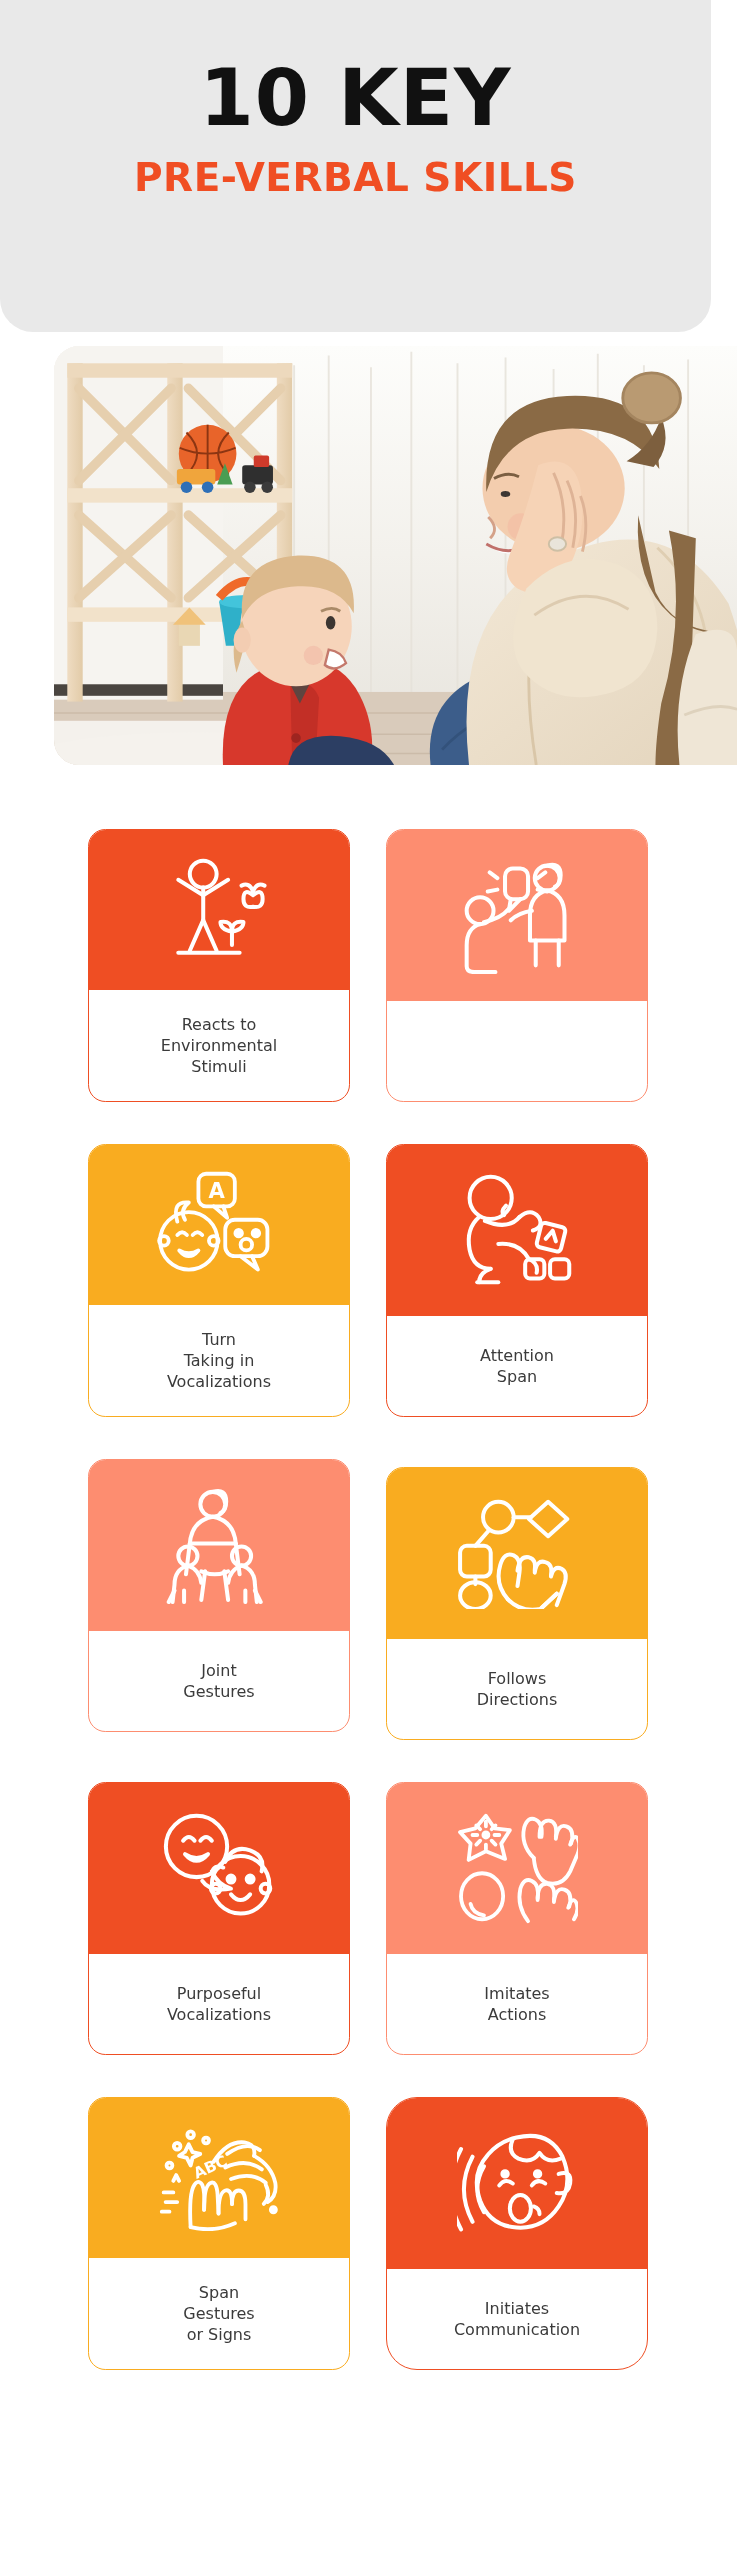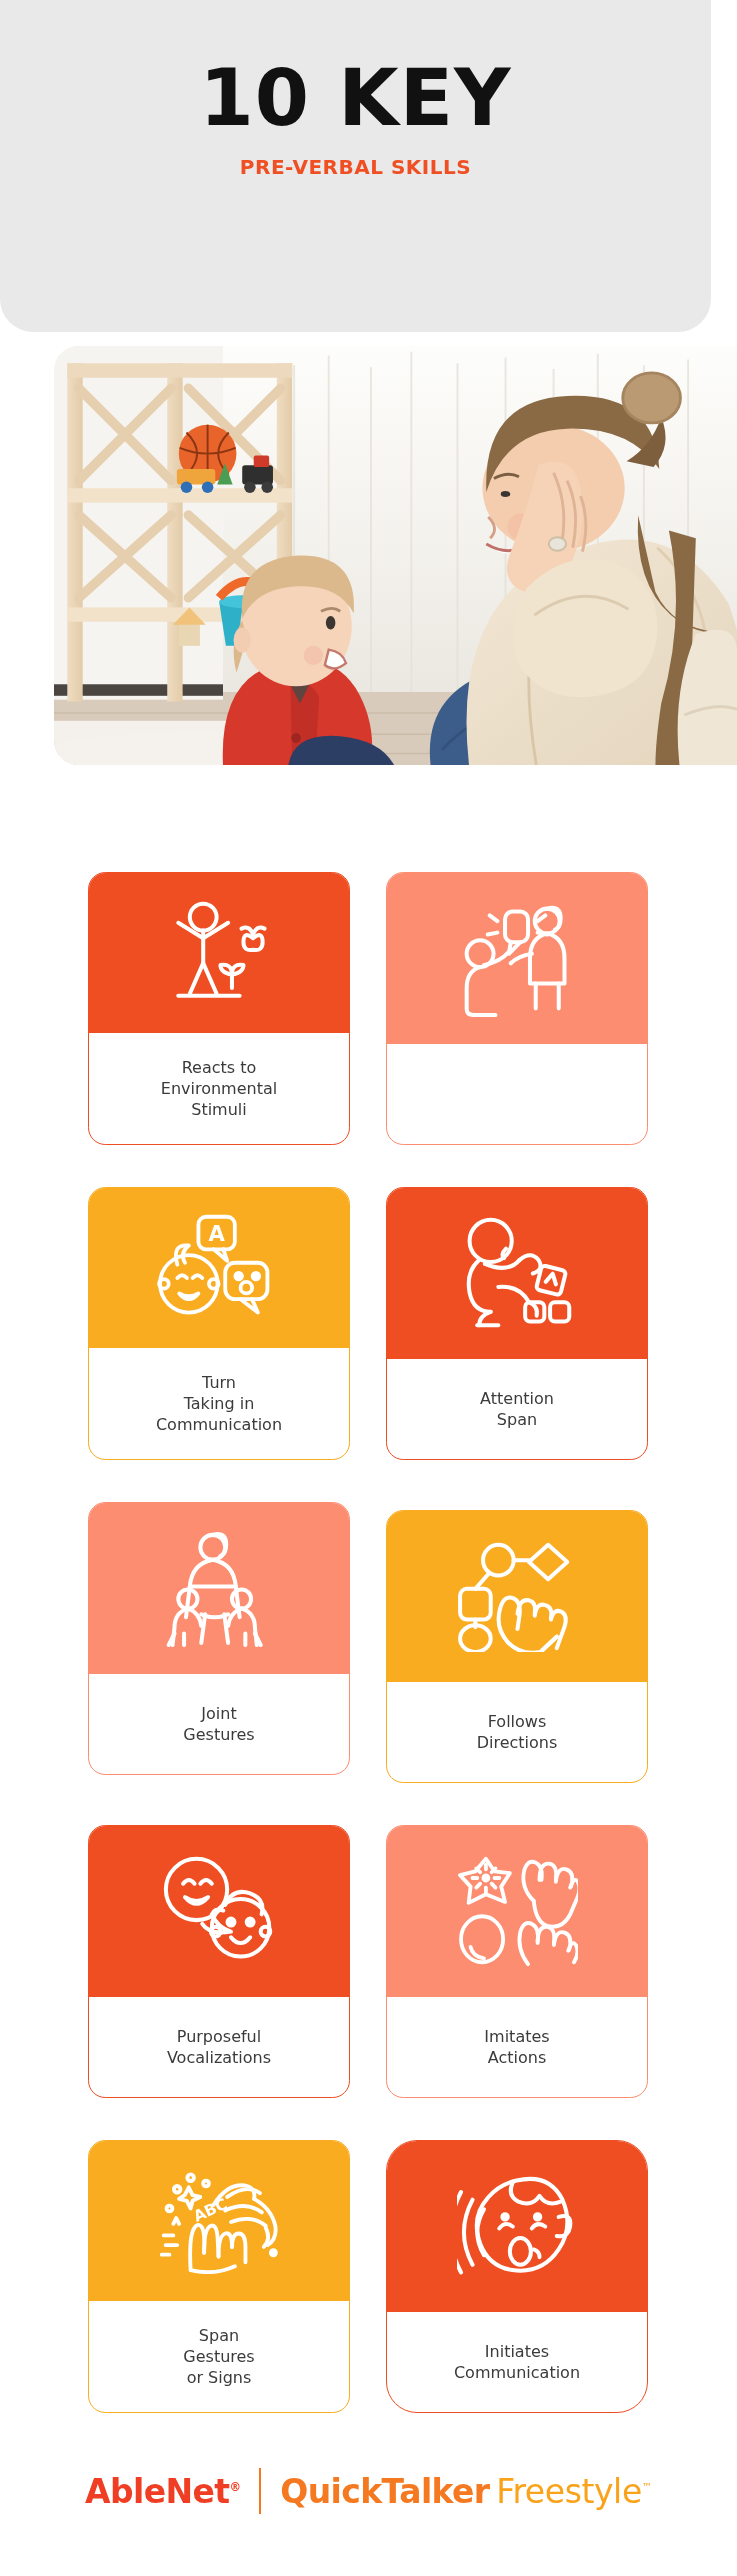--- a/index.html
+++ b/index.html
@@ -38,21 +38,21 @@
     font-size: 78px;
     letter-spacing: 1px;
     line-height: 0.98;
     color: #111111;
     white-space: nowrap;
   }
   .title-sub {
     margin-top: 19px;
     font-family: "DejaVu Sans", sans-serif;
     font-weight: 700;
-    font-size: 20px;
+    font-size: 39px;
     letter-spacing: 0.5px;
     color: #f04e23;
     white-space: nowrap;
   }
 
   
   .hero {
     position: absolute;
     left: 54px;
     top: 346px;
@@ -62,21 +62,21 @@
     border-bottom-left-radius: 25px;
     overflow: hidden;
     background: #efe9e2;
   }
   .hero svg { display: block; width: 100%; height: 100%; }
 
   
   .grid {
     position: absolute;
     left: 88px;
-    top: 872px;
+    top: 829px;
     width: 460px;
     display: grid;
     grid-template-columns: 262px 262px;
     column-gap: 36px;
     row-gap: 42px;
   }
   .card {
     position: relative;
     width: 262px;
     height: 273px;
@@ -371,21 +371,21 @@
           <path d="M24 86 q10 12 20 0 q-10 6 -20 0z"></path>
           <rect x="72" y="54" width="44" height="38" rx="10"></rect>
           <path d="M100 92 l6 14 l-18 -14"></path>
           <circle cx="86" cy="68" r="3.4" fill="#ffffff"></circle>
           <circle cx="104" cy="68" r="3.4" fill="#ffffff"></circle>
           <circle cx="94" cy="80" r="6"></circle>
         </svg>
       </div>
       <div class="card-label">Turn
 Taking in
-Communication</div>
+Vocalizations</div>
     </div>
 
     <div class="card" style="border-color: rgb(239, 78, 35);">
       <div class="card-icon" style="background: rgb(239, 78, 35);">
         <svg width="119" height="115" viewBox="0 0 124 120" fill="none" stroke="#ffffff" stroke-width="4.2" stroke-linecap="round" stroke-linejoin="round">
           <circle cx="34" cy="26" r="22"></circle>
           <path d="M50 34 q-6 6 -2 10"></path>
           <path d="M22 46 q-14 12 -10 34 q4 20 22 20"></path>
           <path d="M34 100 q-12 4 -12 14"></path>
           <path d="M20 114 h22"></path>
@@ -537,21 +537,15 @@
           <path d="M16 30 q-18 34 0 68"></path>
           <path d="M4 22 q-22 42 0 84"></path>
         </svg>
       </div>
       <div class="card-label">Initiates
 Communication</div>
     </div>
 
   </div>
 
-  <div class="footer">
-    <div class="logo-ablenet" style="color: rgb(239, 62, 36);"><span>AbleNet</span><span class="logo-reg" style="color: rgb(239, 62, 36);">®</span></div>
-    <div class="logo-divider" style="background: rgb(244, 121, 32);"></div>
-    <div class="logo-quicktalker" style="color: rgb(244, 121, 32);">QuickTalker</div>
-    <div class="logo-freestyle" style="color: rgb(249, 162, 26);"><span>Freestyle</span><span class="logo-tm" style="color: rgb(249, 162, 26);">™</span></div>
-  </div>
 
 </div>
 
 
 </body></html>

